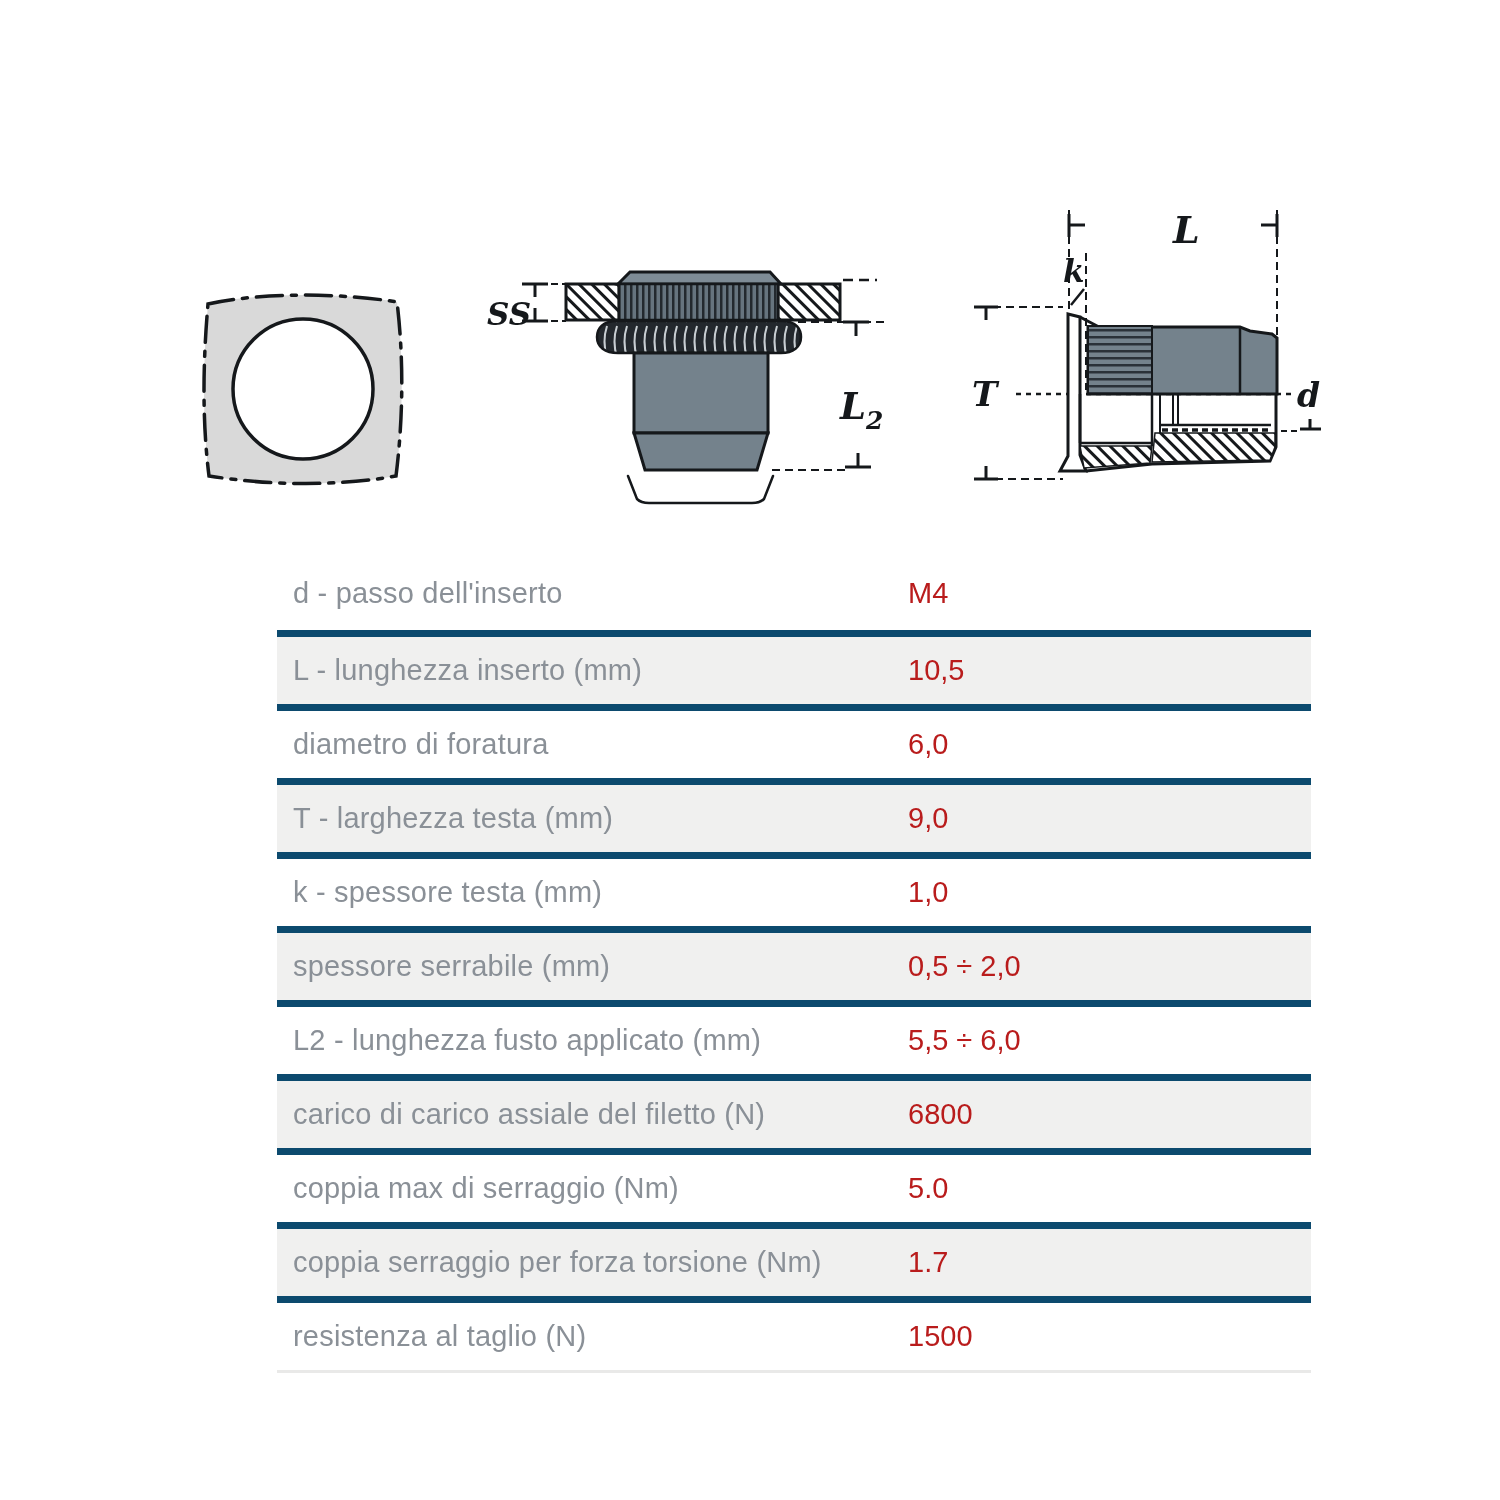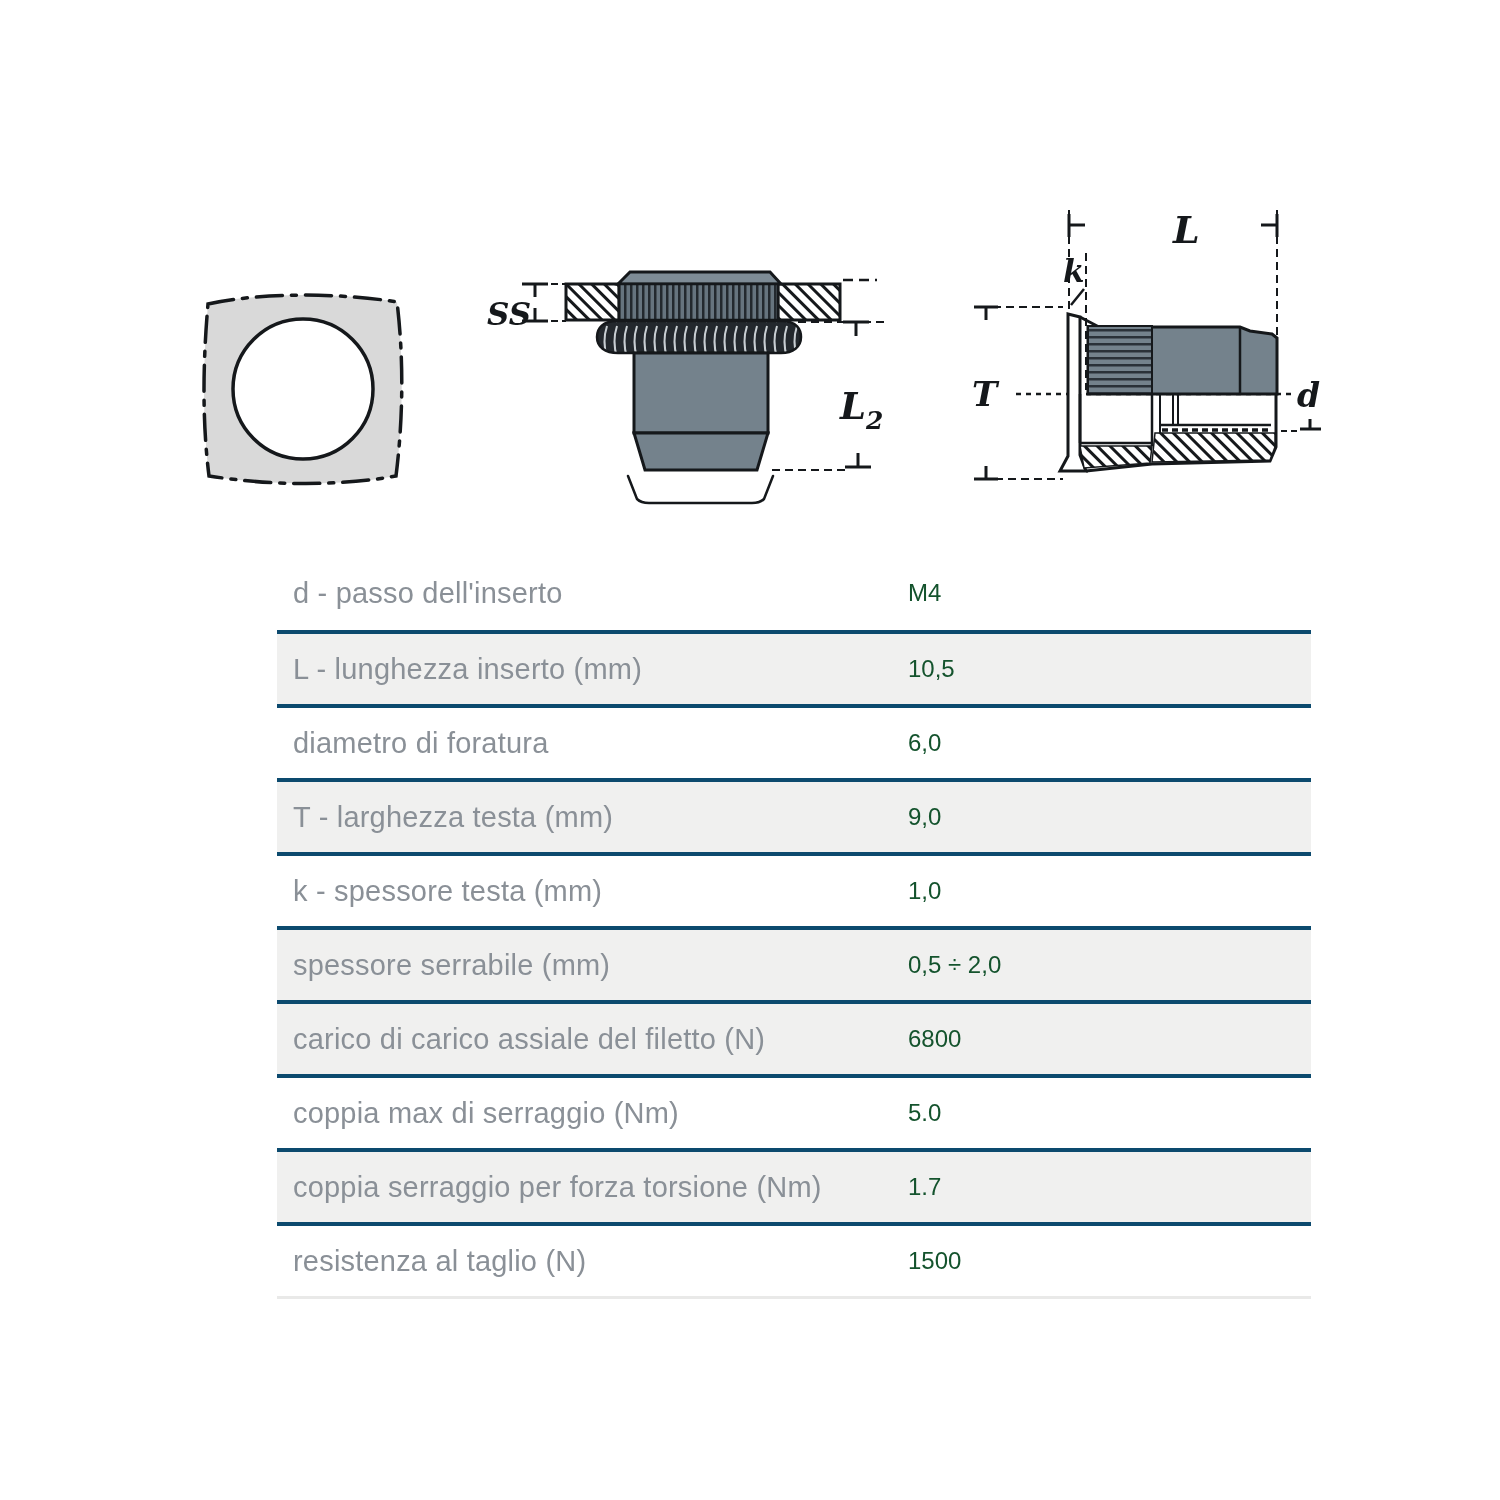--- a/index.html
+++ b/index.html
@@ -5,23 +5,23 @@
   html,body{margin:0;padding:0;background:#ffffff}
   .page{position:relative;width:1500px;height:1500px;background:#ffffff;overflow:hidden;
         font-family:"Liberation Sans",sans-serif}
   .drawings{position:absolute;left:0;top:180px;width:1500px;height:360px}
 
   
   .spec-table{position:absolute;left:277px;top:556px;width:1034px;
               border-bottom:3px solid #e9e9e8}
   .row{position:relative;height:74px;display:flex;align-items:center;box-sizing:border-box;background:#ffffff}
   .row.alt{background:#f0f0ef}
-  .row + .row{border-top:4px solid #0c4a6e}
+  .row + .row{border-top:7px solid #0c4a6e}
   .lbl{margin-left:16px;font-size:29px;color:#8a9097;letter-spacing:.2px;white-space:nowrap}
-  .val{position:absolute;left:631px;font-size:24px;color:#14532d;white-space:nowrap}
+  .val{position:absolute;left:631px;font-size:29px;color:#b91c1c;white-space:nowrap}
 
   
   .dim{font-family:"DejaVu Serif",serif;font-style:italic;font-weight:bold;fill:#15181b}
 </style>
 </head>
 <body>
 
 <div class="page">
 
   <svg class="drawings" viewBox="0 180 1500 360" width="1500" height="360">
@@ -165,20 +165,24 @@
       <span class="val">9,0</span>
     </div>
     <div class="row">
       <span class="lbl">k - spessore testa (mm)</span>
       <span class="val">1,0</span>
     </div>
     <div class="row alt">
       <span class="lbl">spessore serrabile (mm)</span>
       <span class="val">0,5 ÷ 2,0</span>
     </div>
+    <div class="row">
+      <span class="lbl">L2 - lunghezza fusto applicato (mm)</span>
+      <span class="val">5,5 ÷ 6,0</span>
+    </div>
     <div class="row alt">
       <span class="lbl">carico di carico assiale del filetto (N)</span>
       <span class="val">6800</span>
     </div>
     <div class="row">
       <span class="lbl">coppia max di serraggio (Nm)</span>
       <span class="val">5.0</span>
     </div>
     <div class="row alt">
       <span class="lbl">coppia serraggio per forza torsione (Nm)</span>

